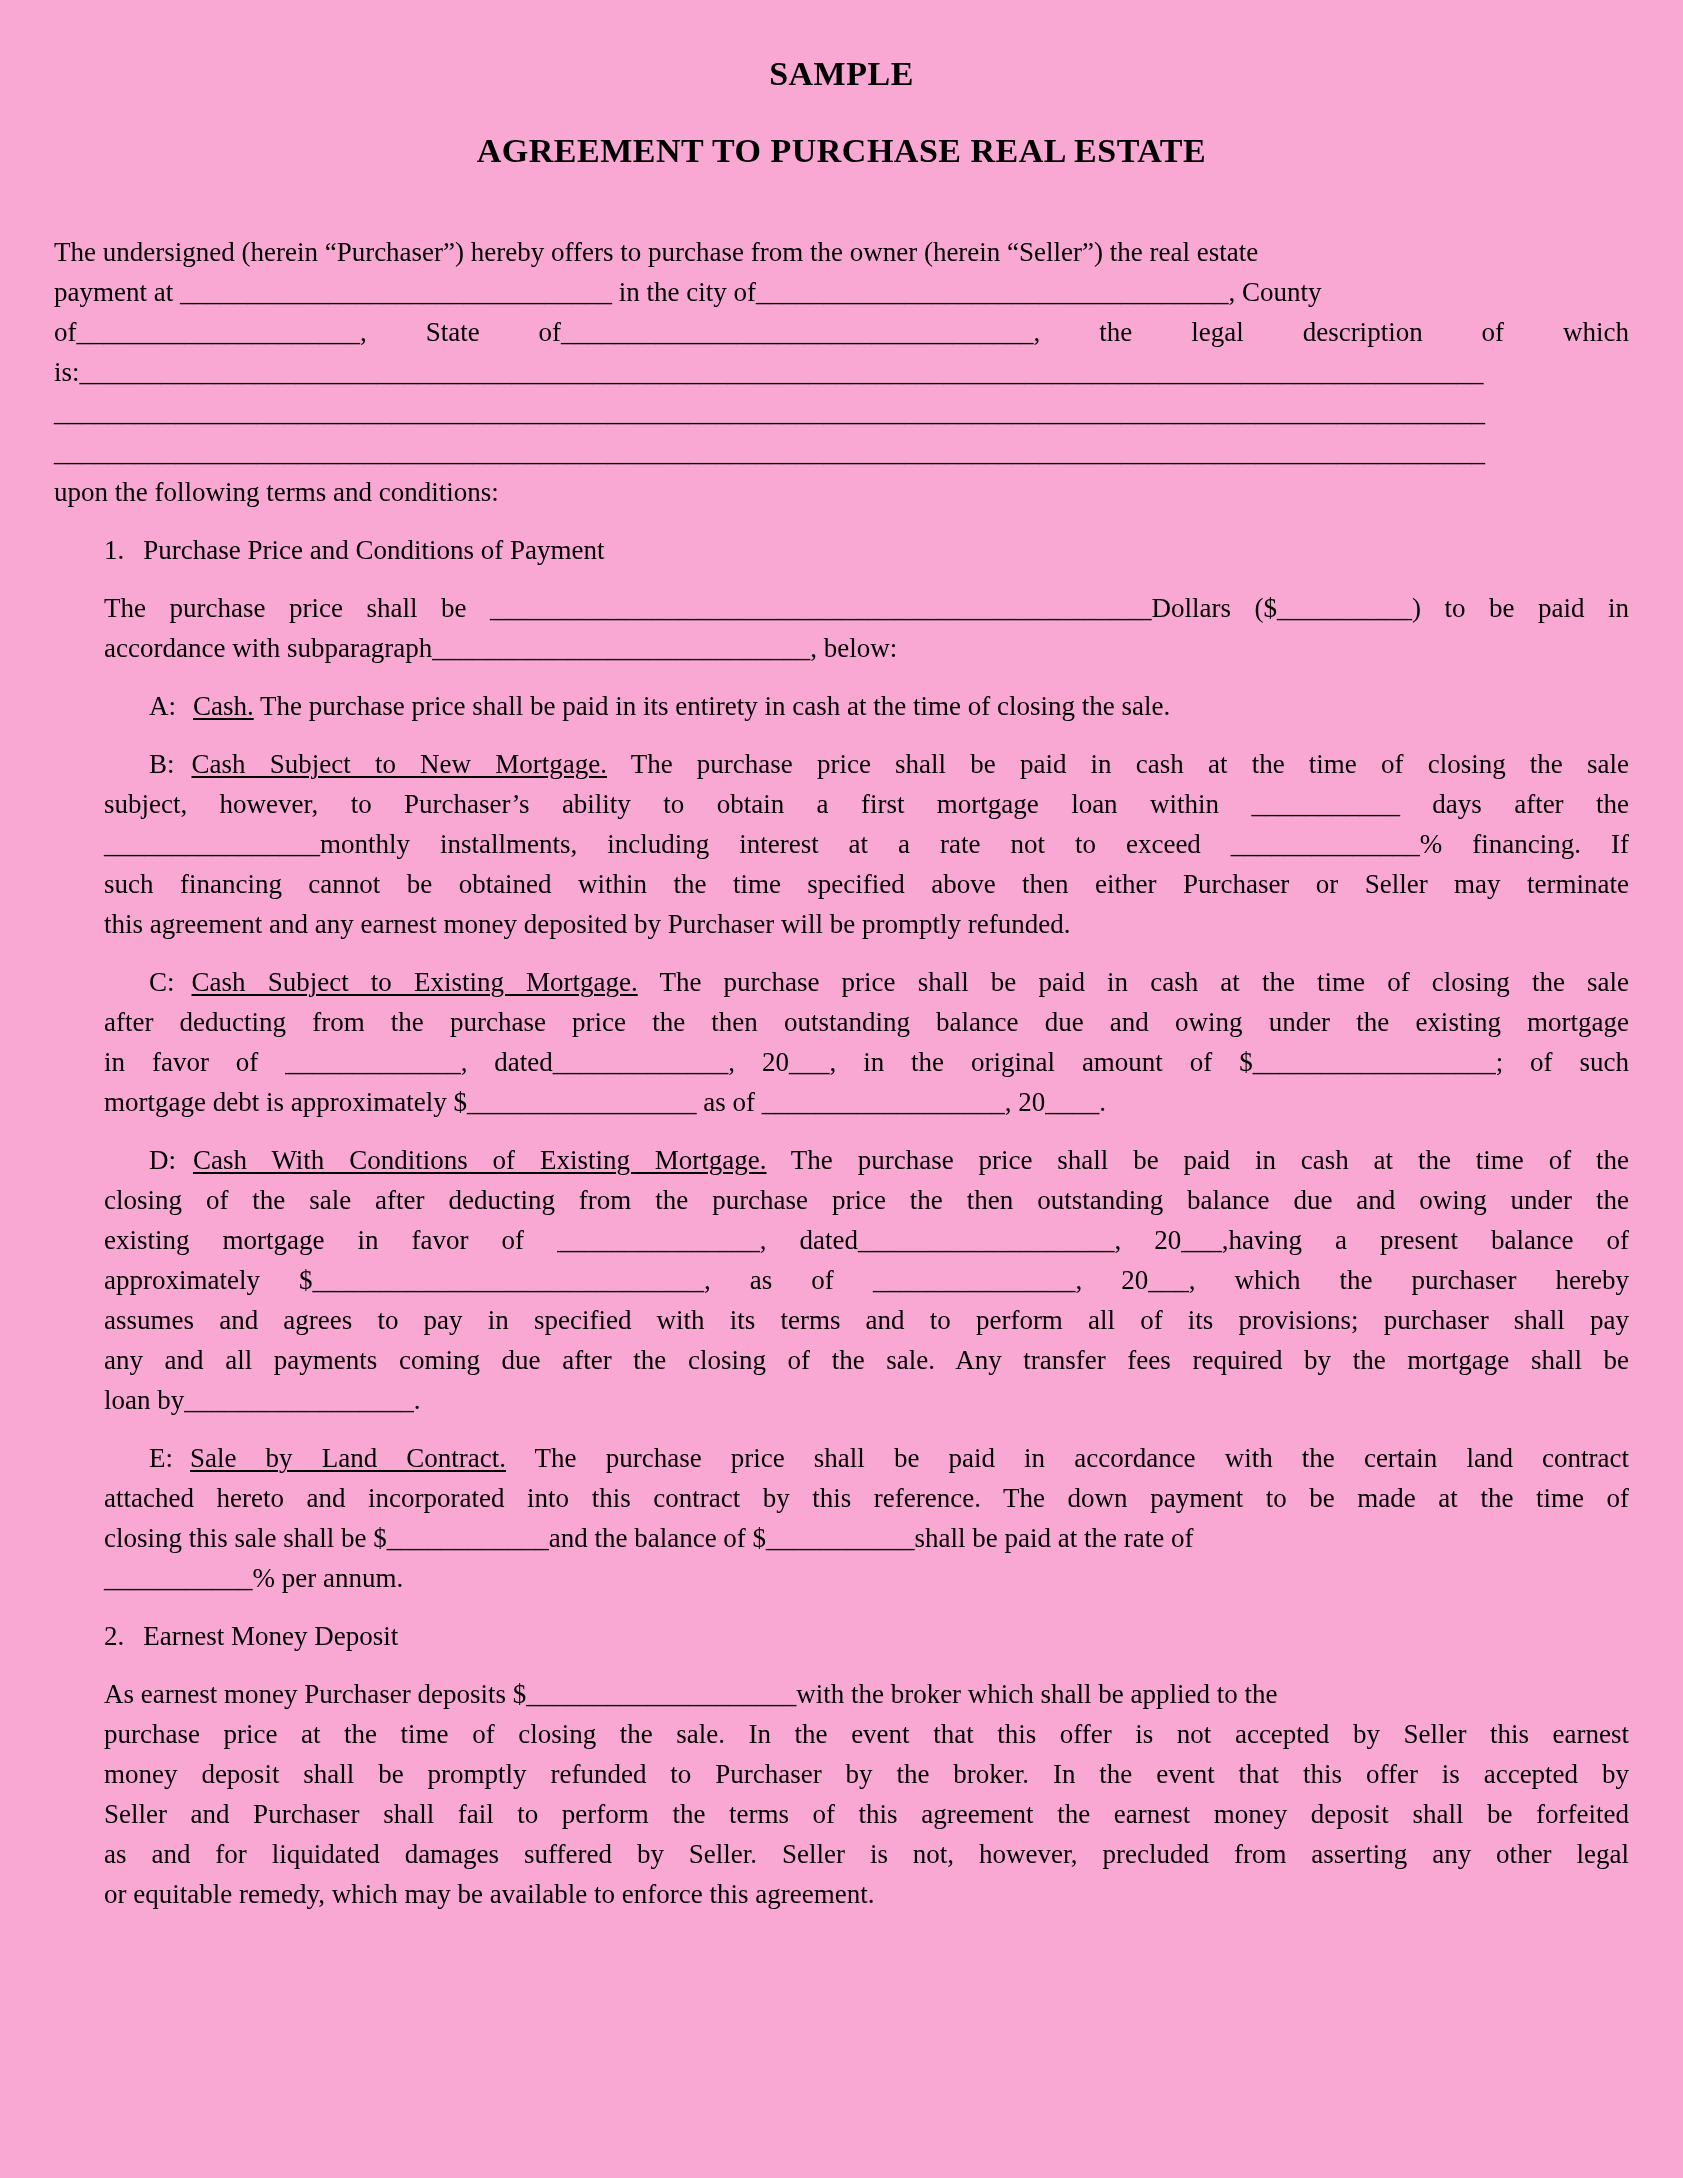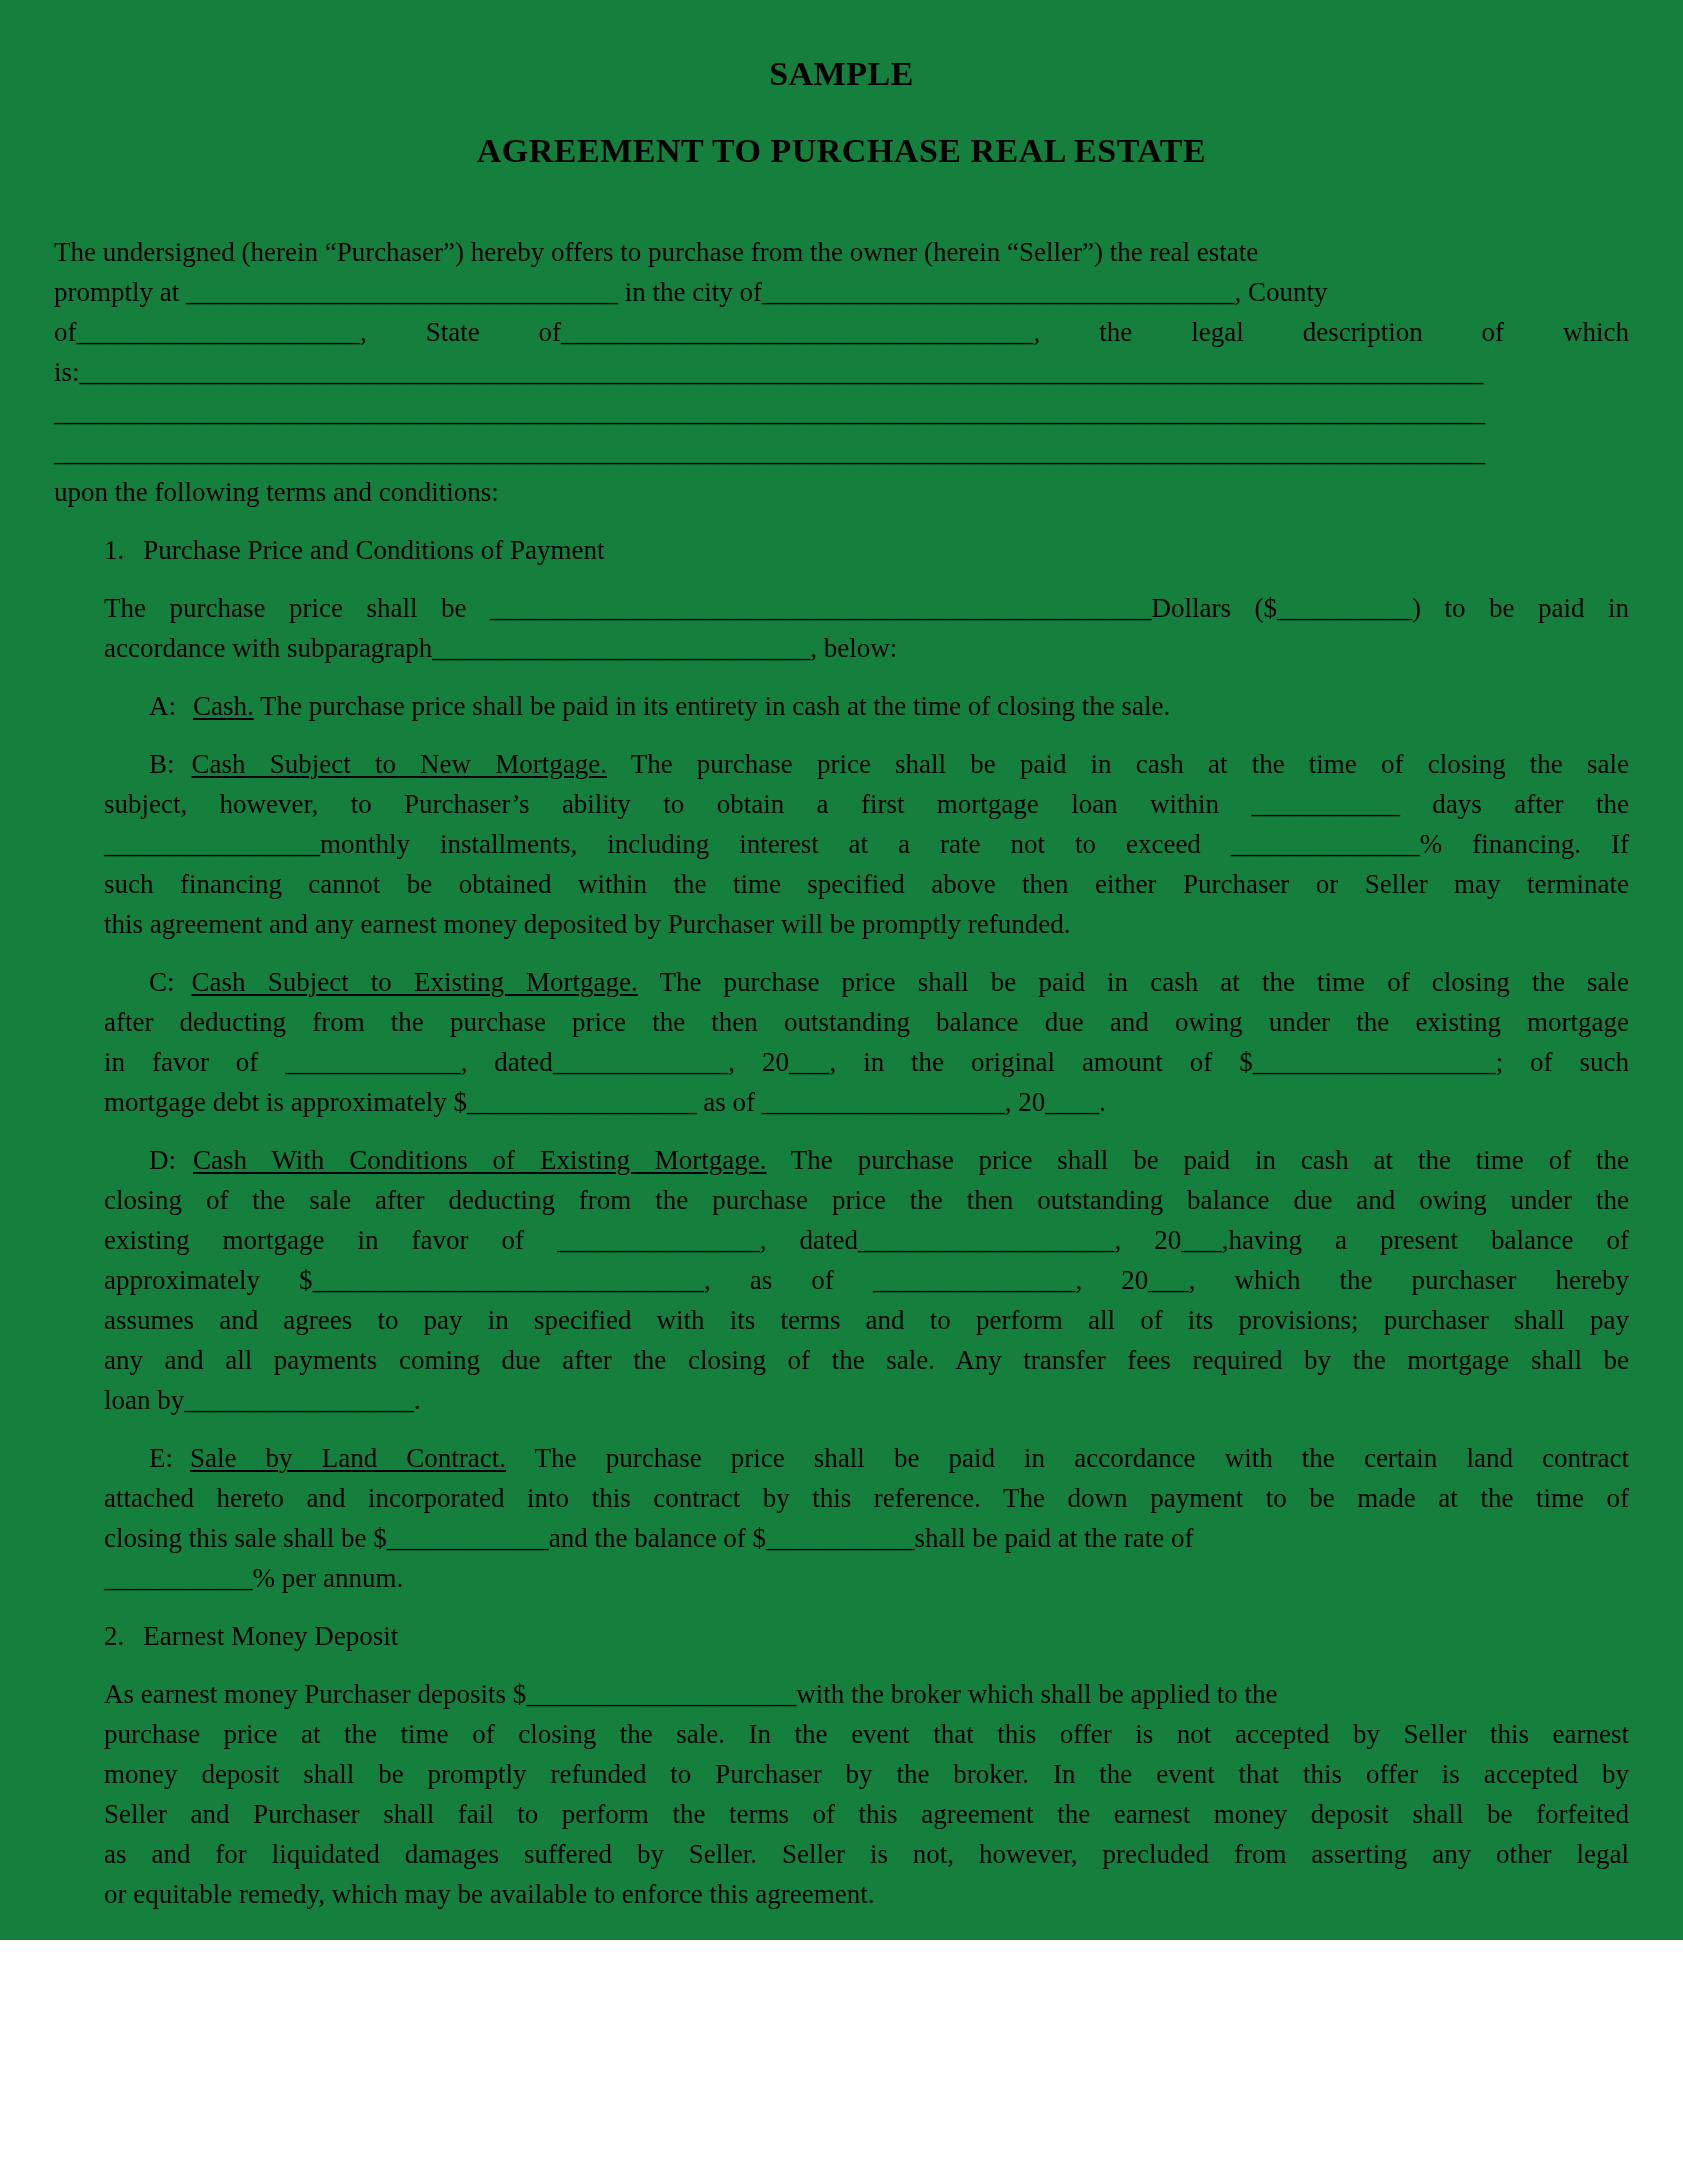--- a/index.html
+++ b/index.html
@@ -2,21 +2,21 @@
 <html><head>
 <meta charset="utf-8">
 <style>
   * { margin:0; padding:0; box-sizing:border-box; }
   html, body { background:#ffffff; }
   body {
     width:1683px; height:2178px; overflow:hidden;
     font-family:"Liberation Serif","DejaVu Serif",serif;
     color:#000;
   }
-  .page { width:1683px; height:1940px; padding:52px 54px 0 54px; background:#15803d; }
+  .page { width:1683px; height:2178px; padding:52px 54px 0 54px; background:#f9a8d4; }
 
   .doc-title {
     text-align:center; font-weight:bold; font-size:34px; line-height:44px;
     letter-spacing:0.5px;
   }
   .doc-title.second { margin-top:33px; }
 
   .body-text { font-size:27px; line-height:40px; }
   .intro { margin-top:59px; }
 
@@ -39,21 +39,21 @@
 </head>
 <body>
 
 <div class="page">
 
   <div class="doc-title">SAMPLE</div>
   <div class="doc-title second">AGREEMENT TO PURCHASE REAL ESTATE</div>
 
   <div class="body-text intro">
     <div class="line">The undersigned (herein “Purchaser”) hereby offers to purchase from the owner (herein “Seller”) the real estate</div>
-    <div class="line">promptly at ________________________________ in the city of___________________________________, County</div>
+    <div class="line">payment at ________________________________ in the city of___________________________________, County</div>
     <div class="line j">of_____________________, State of___________________________________, the legal description of which</div>
     <div class="line">is:________________________________________________________________________________________________________</div>
     <div class="line">__________________________________________________________________________________________________________</div>
     <div class="line">__________________________________________________________________________________________________________</div>
     <div class="line">upon the following terms and conditions:</div>
   </div>
 
   <div class="body-text indented mt">
     <span class="num">1.</span><span>Purchase Price and Conditions of Payment</span>
   </div>

